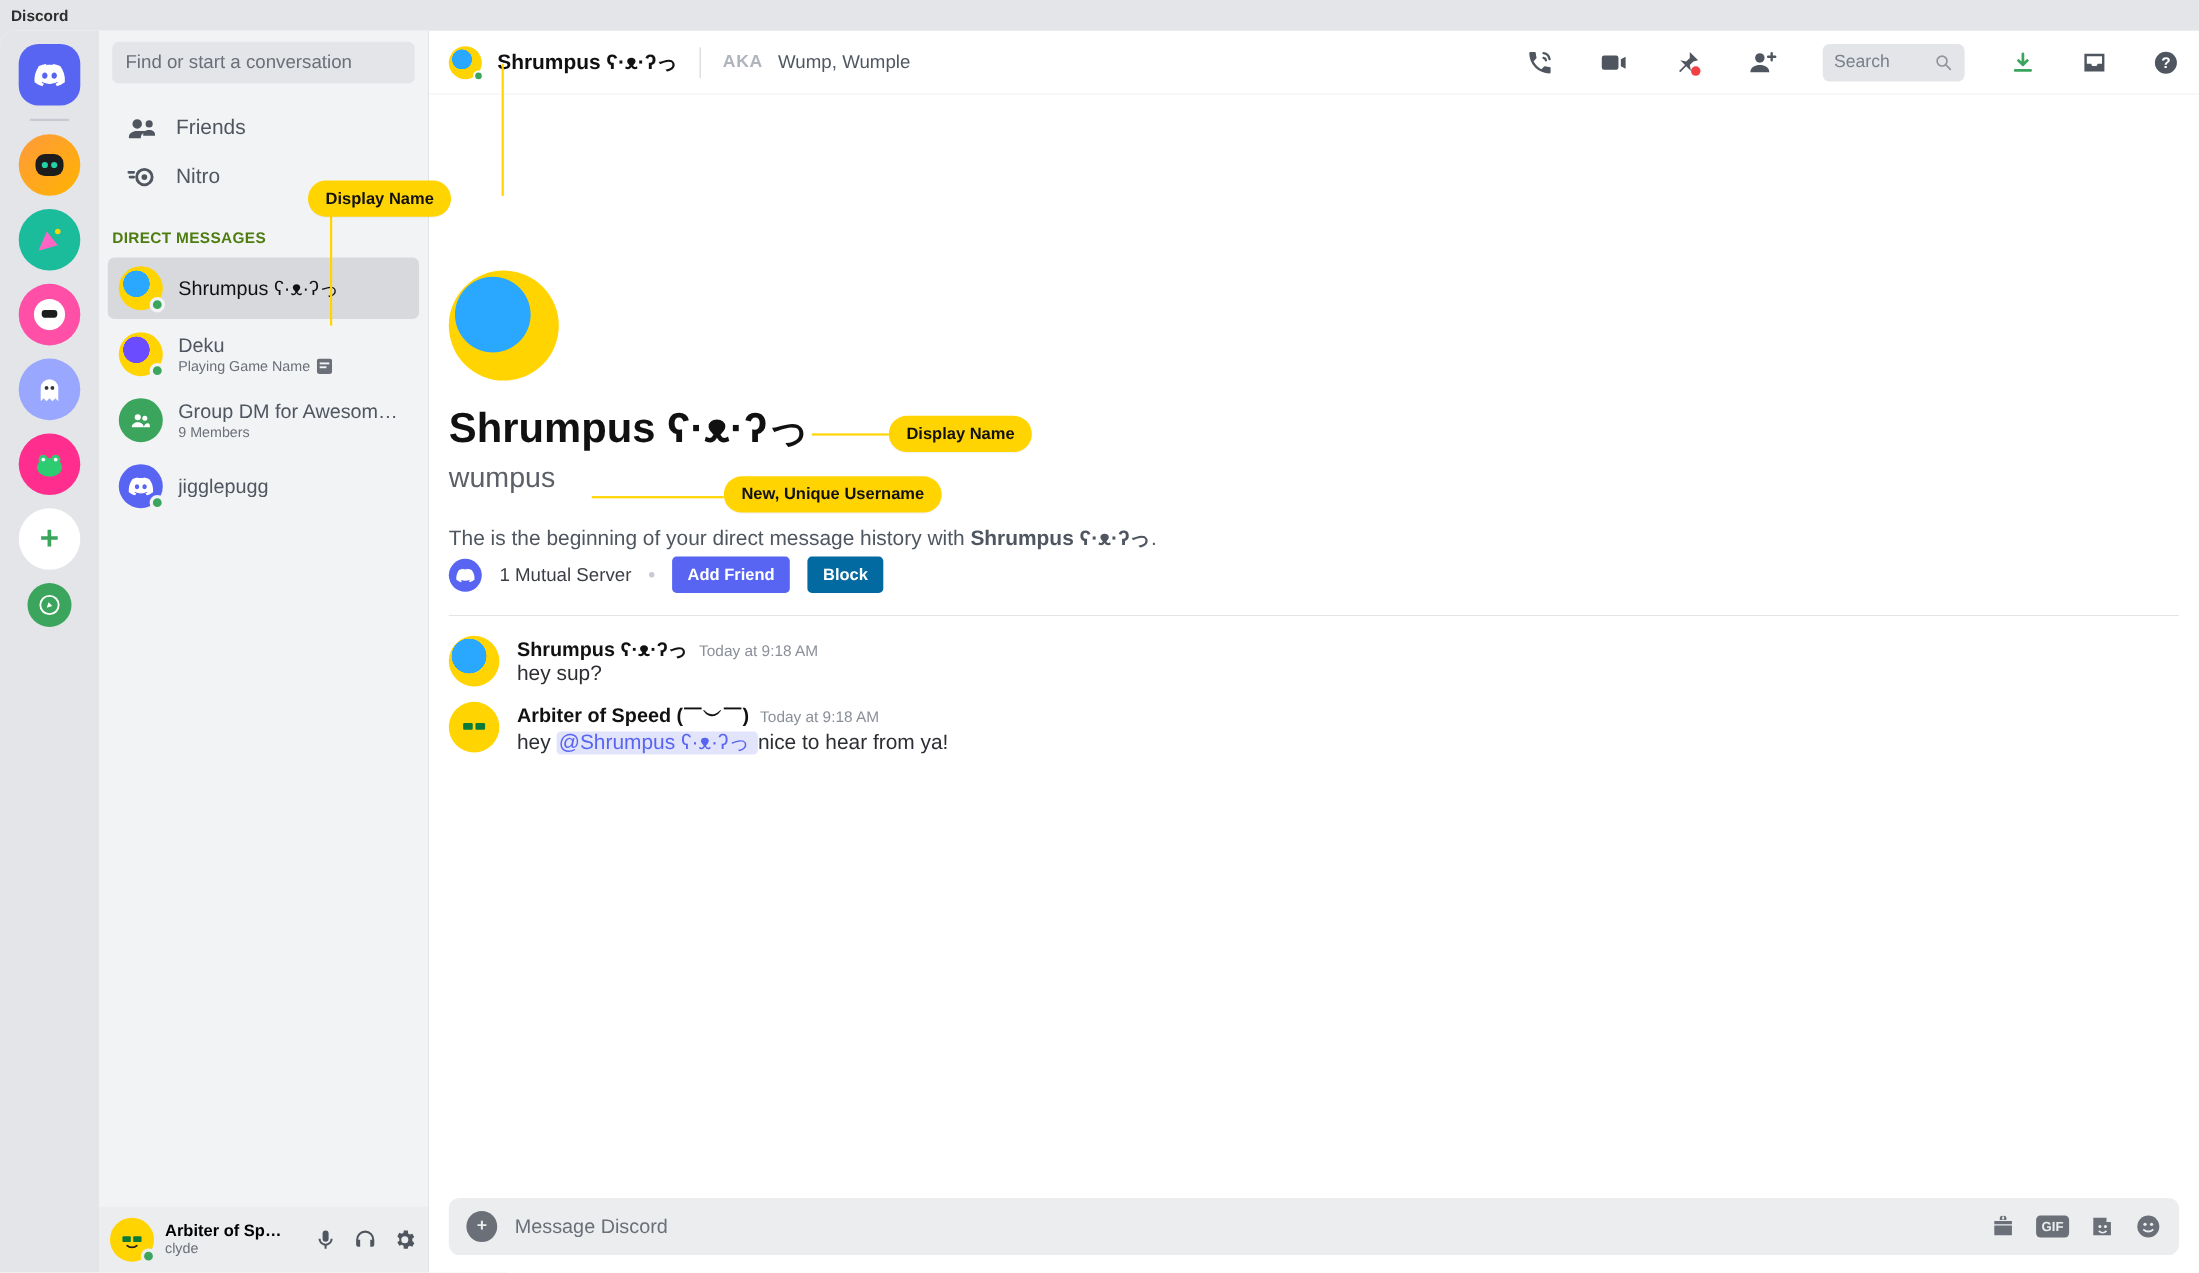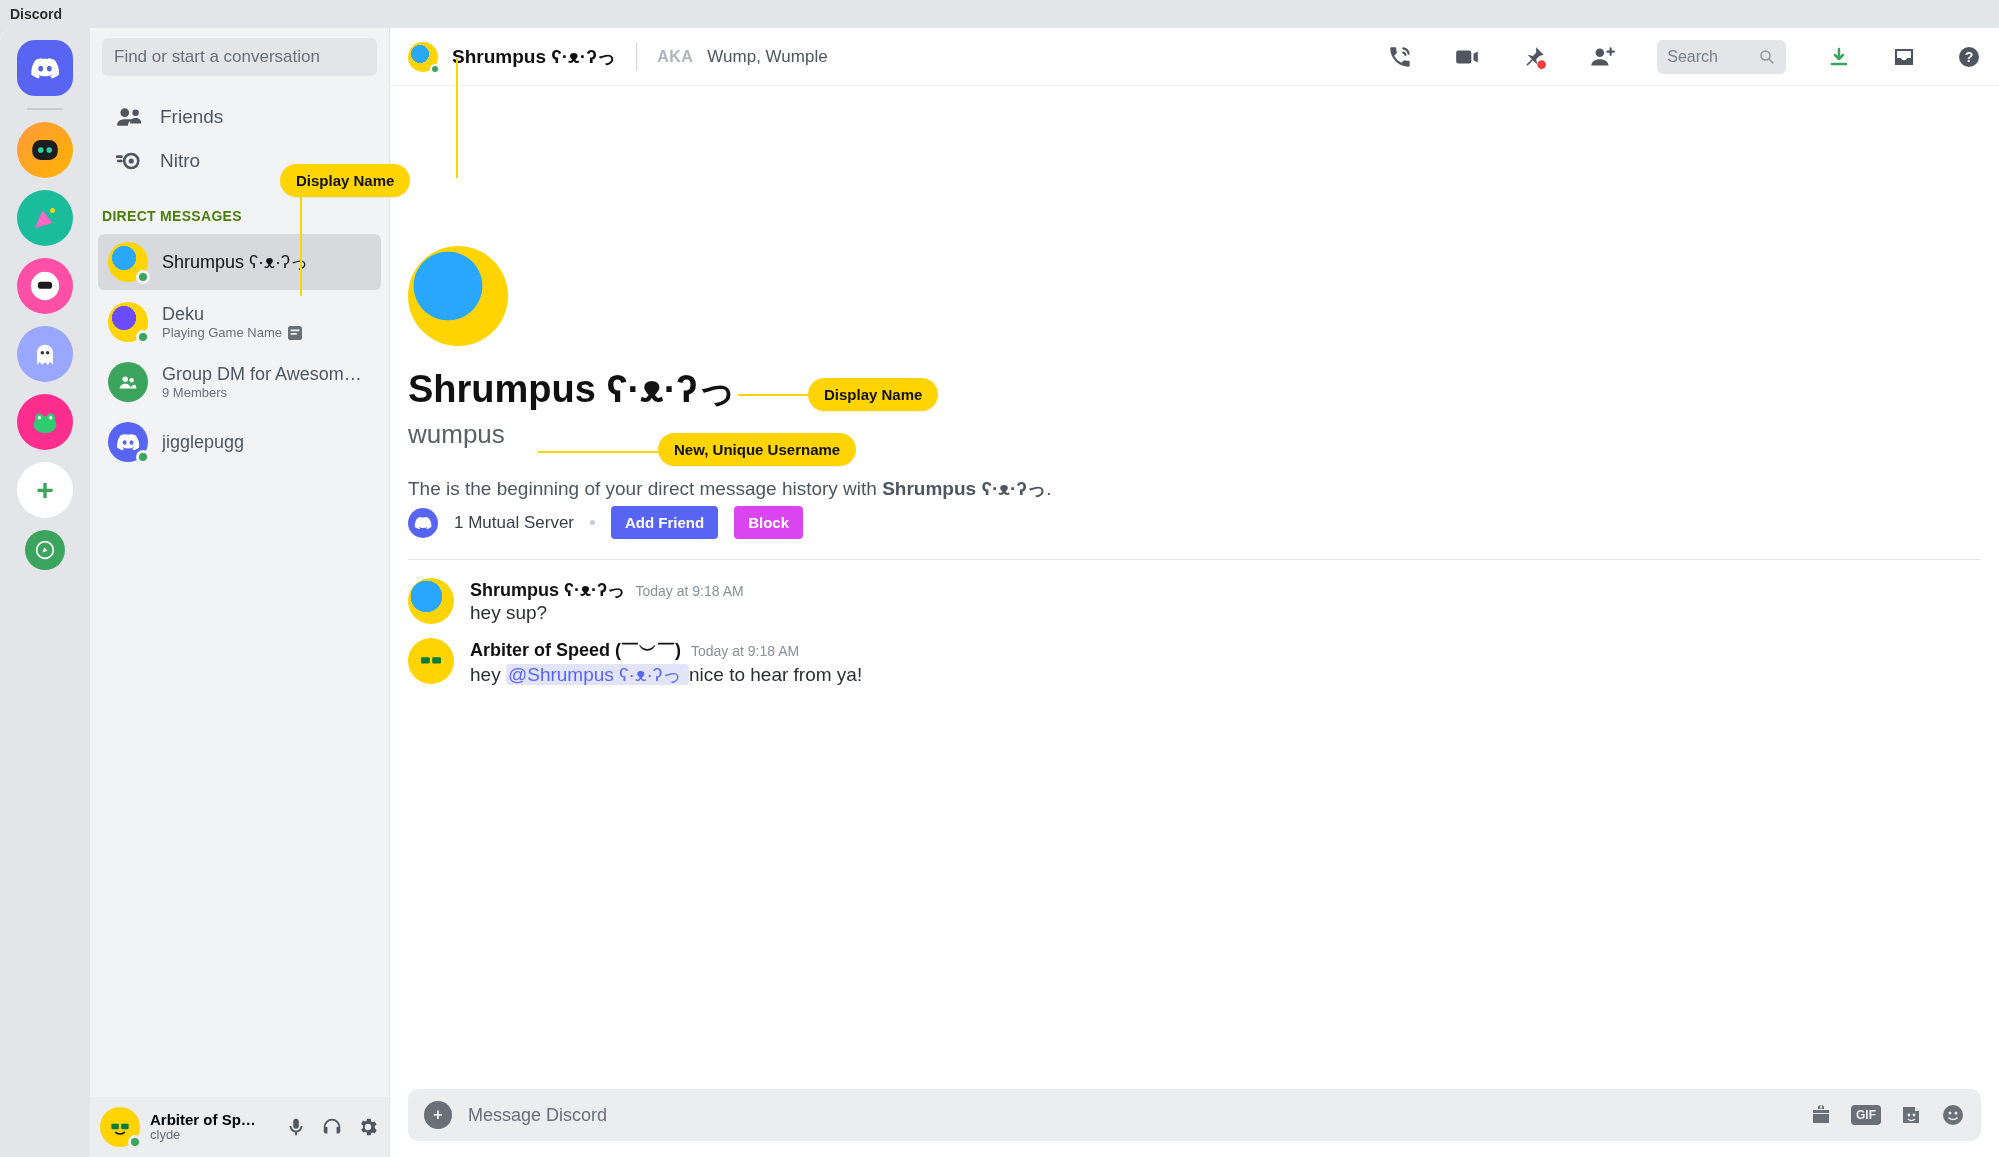--- a/index.html
+++ b/index.html
@@ -53,21 +53,21 @@
   .big-av{width:100px;height:100px;border-radius:50%;display:block;}
   .display-name-h{font-size:38px;font-weight:800;color:#111;margin-top:18px;}
   .username-h{font-size:26px;color:#5c6067;margin-top:4px;}
   .beginning{font-size:19px;color:#4f5660;margin-top:26px;}
   .row-actions{display:flex;align-items:center;gap:16px;margin-top:4px;}
   .mutual-ic{width:30px;height:30px;border-radius:50%;background:#5865f2;display:flex;align-items:center;justify-content:center;}
   .mutual{font-size:17px;color:#3b3e45;font-weight:500;}
   .dot-sep{width:5px;height:5px;background:#c7cad1;border-radius:50%;}
   .btn{border:none;border-radius:4px;padding:8px 14px;font-size:15px;font-weight:600;color:#fff;}
   .btn-primary{background:#5865f2;}
-  .btn-grey{background:#d946ef;}
+  .btn-grey{background:#0369a1;}
   
   .msg{display:flex;gap:16px;margin:10px 0 14px;}
   .msg .mav{width:46px;height:46px;border-radius:50%;flex:0 0 46px;}
   .msg .m-head{display:flex;align-items:baseline;gap:10px;}
   .msg .m-name{font-weight:700;font-size:18px;color:#111;}
   .msg .m-time{font-size:14px;color:#8a8f98;}
   .msg .m-body{font-size:19px;color:#2c2e33;}
   .mention{background:#e2e4fb;color:#5865f2;border-radius:4px;padding:0 2px;text-align:center;}
   
   .composer{margin:8px 18px 16px;background:#ebedef;border-radius:10px;height:52px;display:flex;align-items:center;padding:0 16px;gap:16px;color:#6a6f78;}

